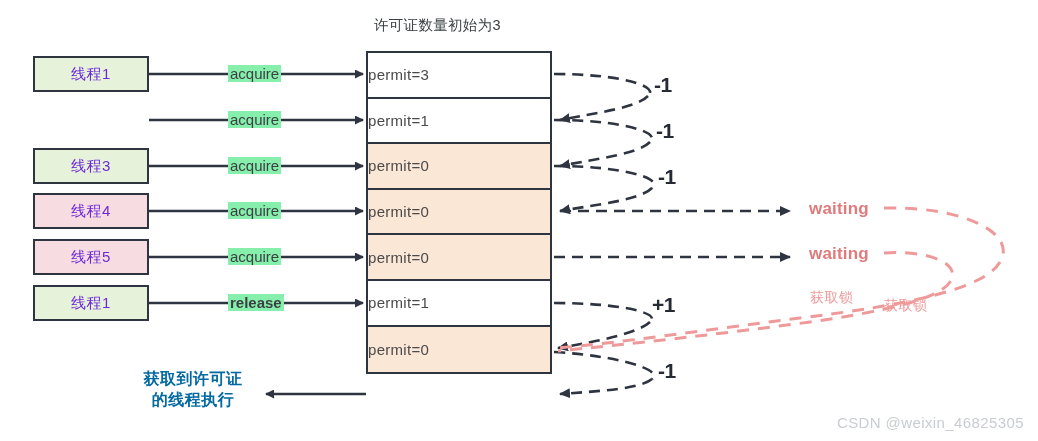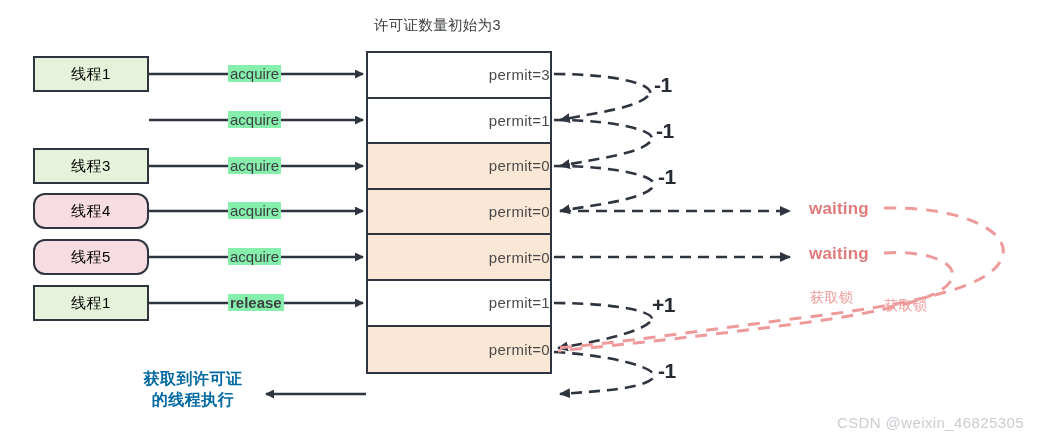--- a/index.html
+++ b/index.html
@@ -9,34 +9,34 @@
     color:#3c4043;
   }
   #canvas{position:absolute;inset:0;width:1038px;height:441px;}
   svg.layer{position:absolute;left:0;top:0;width:1038px;height:441px;overflow:visible;}
 
   
   .thread-box{
     position:absolute;left:33px;width:116px;height:36px;
     border:2.5px solid #2e3440;box-sizing:border-box;
     display:flex;align-items:center;justify-content:center;
-    font-size:15px;letter-spacing:.5px;color:#000000;
+    font-size:15px;letter-spacing:.5px;color:#6d28d9;
   }
   .thread-green{background:#e7f2da;}
-  .thread-pink{background:#f7dde1;border-radius:12px;}
+  .thread-pink{background:#f7dde1;}
 
   
   #permit-stack{
     position:absolute;left:366px;top:51px;width:186px;
     border:2.5px solid #2e3440;box-sizing:border-box;
   }
   .permit-row{
     height:45.6px;box-sizing:border-box;
     border-bottom:2.5px solid #2e3440;
-    display:flex;align-items:center;justify-content:flex-end;
+    display:flex;align-items:center;justify-content:flex-start;
     font-size:15px;color:#4a4a4a;letter-spacing:.3px;
   }
   .permit-row:last-child{border-bottom:none;}
   .permit-white{background:#ffffff;}
   .permit-orange{background:#fbe7d6;}
 
   
   .lbl{position:absolute;white-space:nowrap;}
   #stack-title{left:374px;top:16px;font-size:14.5px;color:#3c4043;letter-spacing:.3px;}
   .edge-label{font-size:15px;color:#3c4043;background:#86efac;padding:0 2px;}

